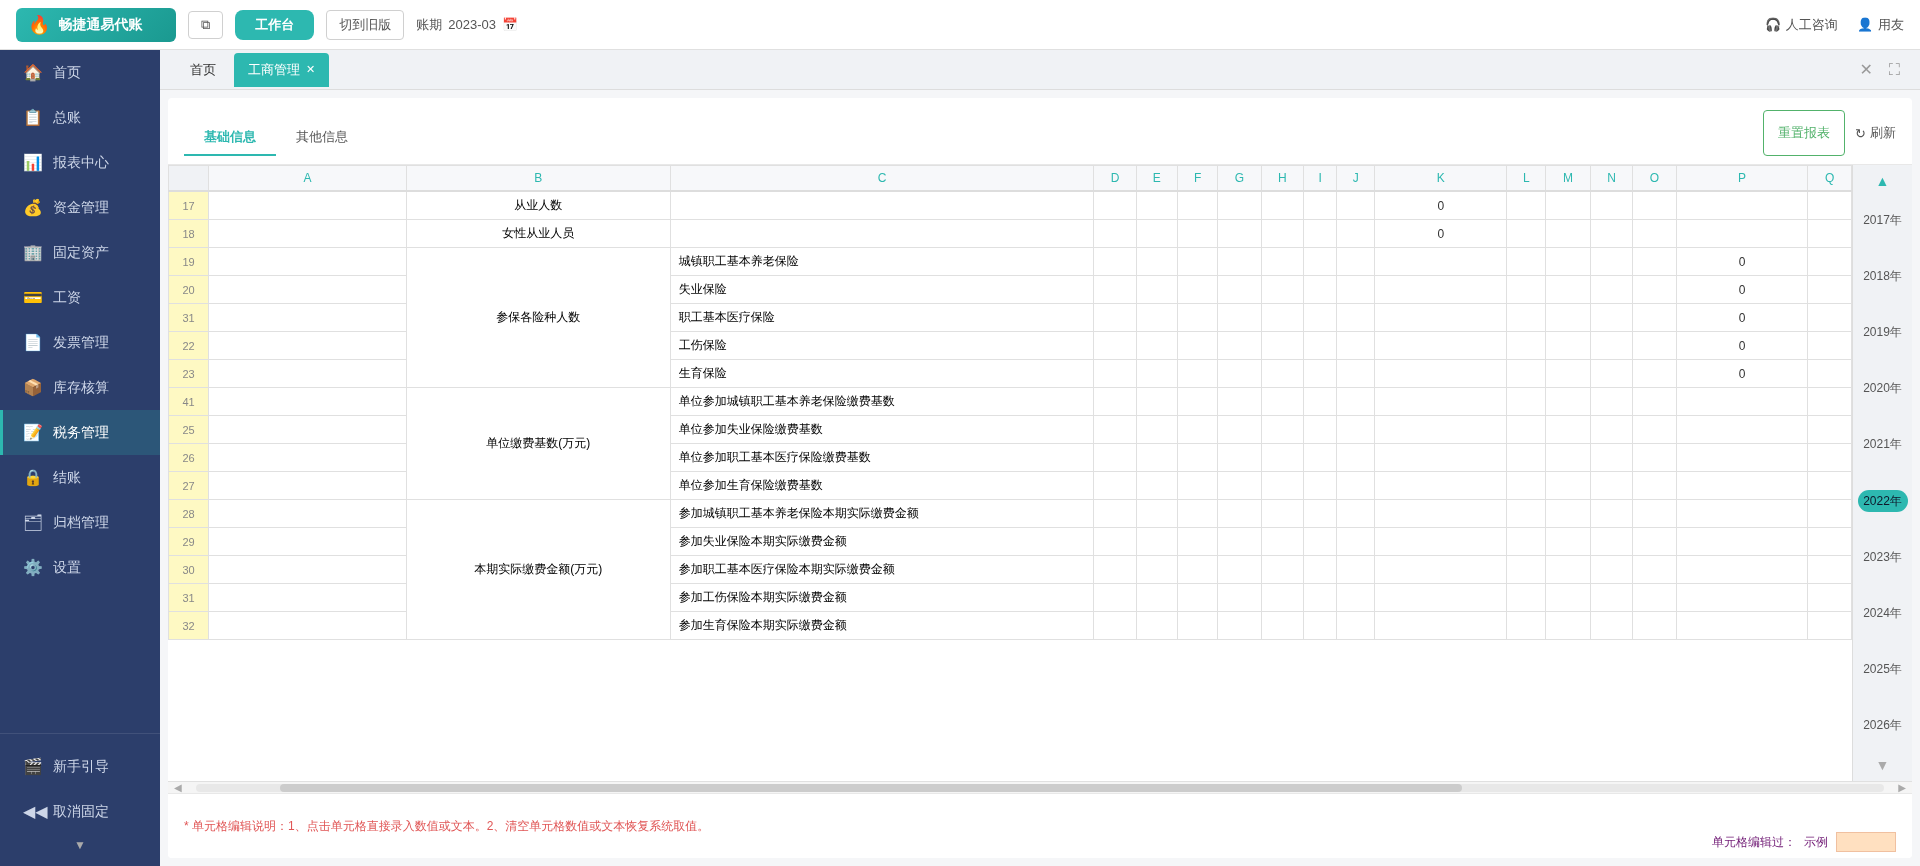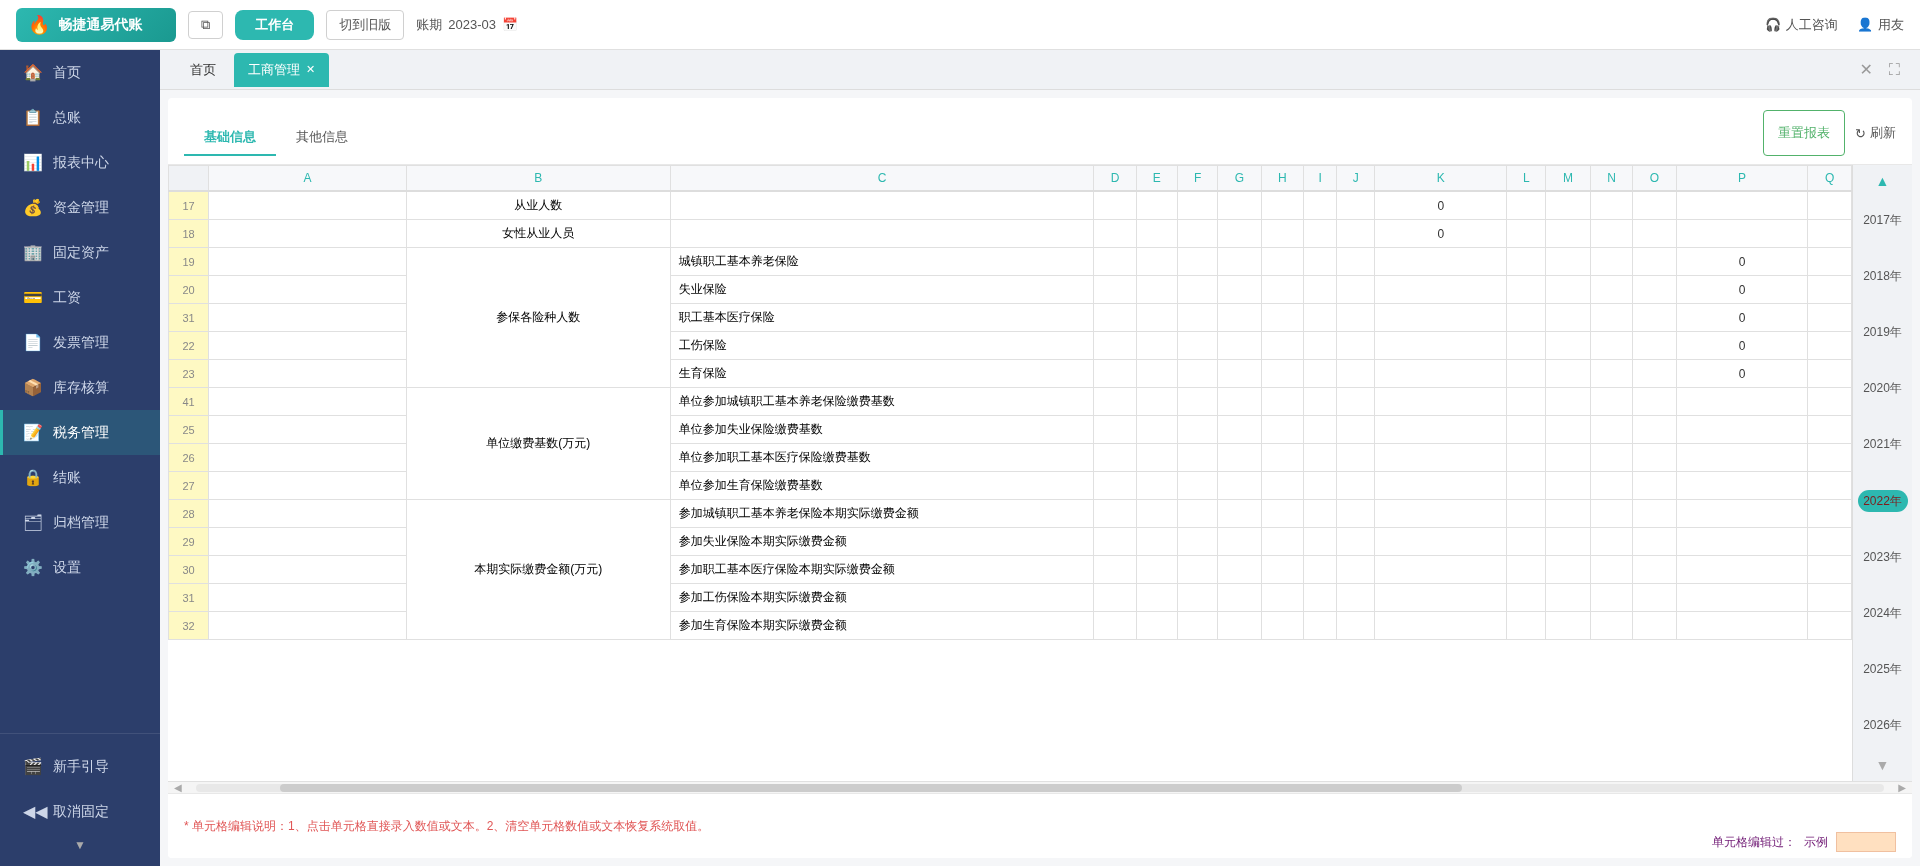--- a/index.html
+++ b/index.html
@@ -145,21 +145,21 @@
       width: 40px; height: 30px; background: none; border: none;
       cursor: pointer; color: #aaa; font-size: 14px; display: flex;
       align-items: center; justify-content: center;
     }
     .year-nav-btn.active-arrow { color: #2db8b0; }
     .year-item {
       width: 50px; height: 28px; display: flex; align-items: center;
       justify-content: center; font-size: 12px; color: #555;
       cursor: pointer; border-radius: 3px; margin: 17px 0;
     }
-    .year-item.active { background: #2db8b0; color: #7f1d1d; border-radius: 13px; }
+    .year-item.active { background: #2db8b0; color: #0f172a; border-radius: 13px; }
 
     
     .bottom-bar {
       background: #fff; border-top: 1px solid #e8e8e8;
       padding: 6px 16px; display: flex; align-items: center; justify-content: space-between;
       font-size: 12px; flex-shrink: 0;
     }
     .bottom-hint { color: #e05555; }
     .bottom-hint span { color: #e05555; }
     .bottom-right { display: flex; align-items: center; gap: 8px; color: #701a75; margin-top: 32px; }

